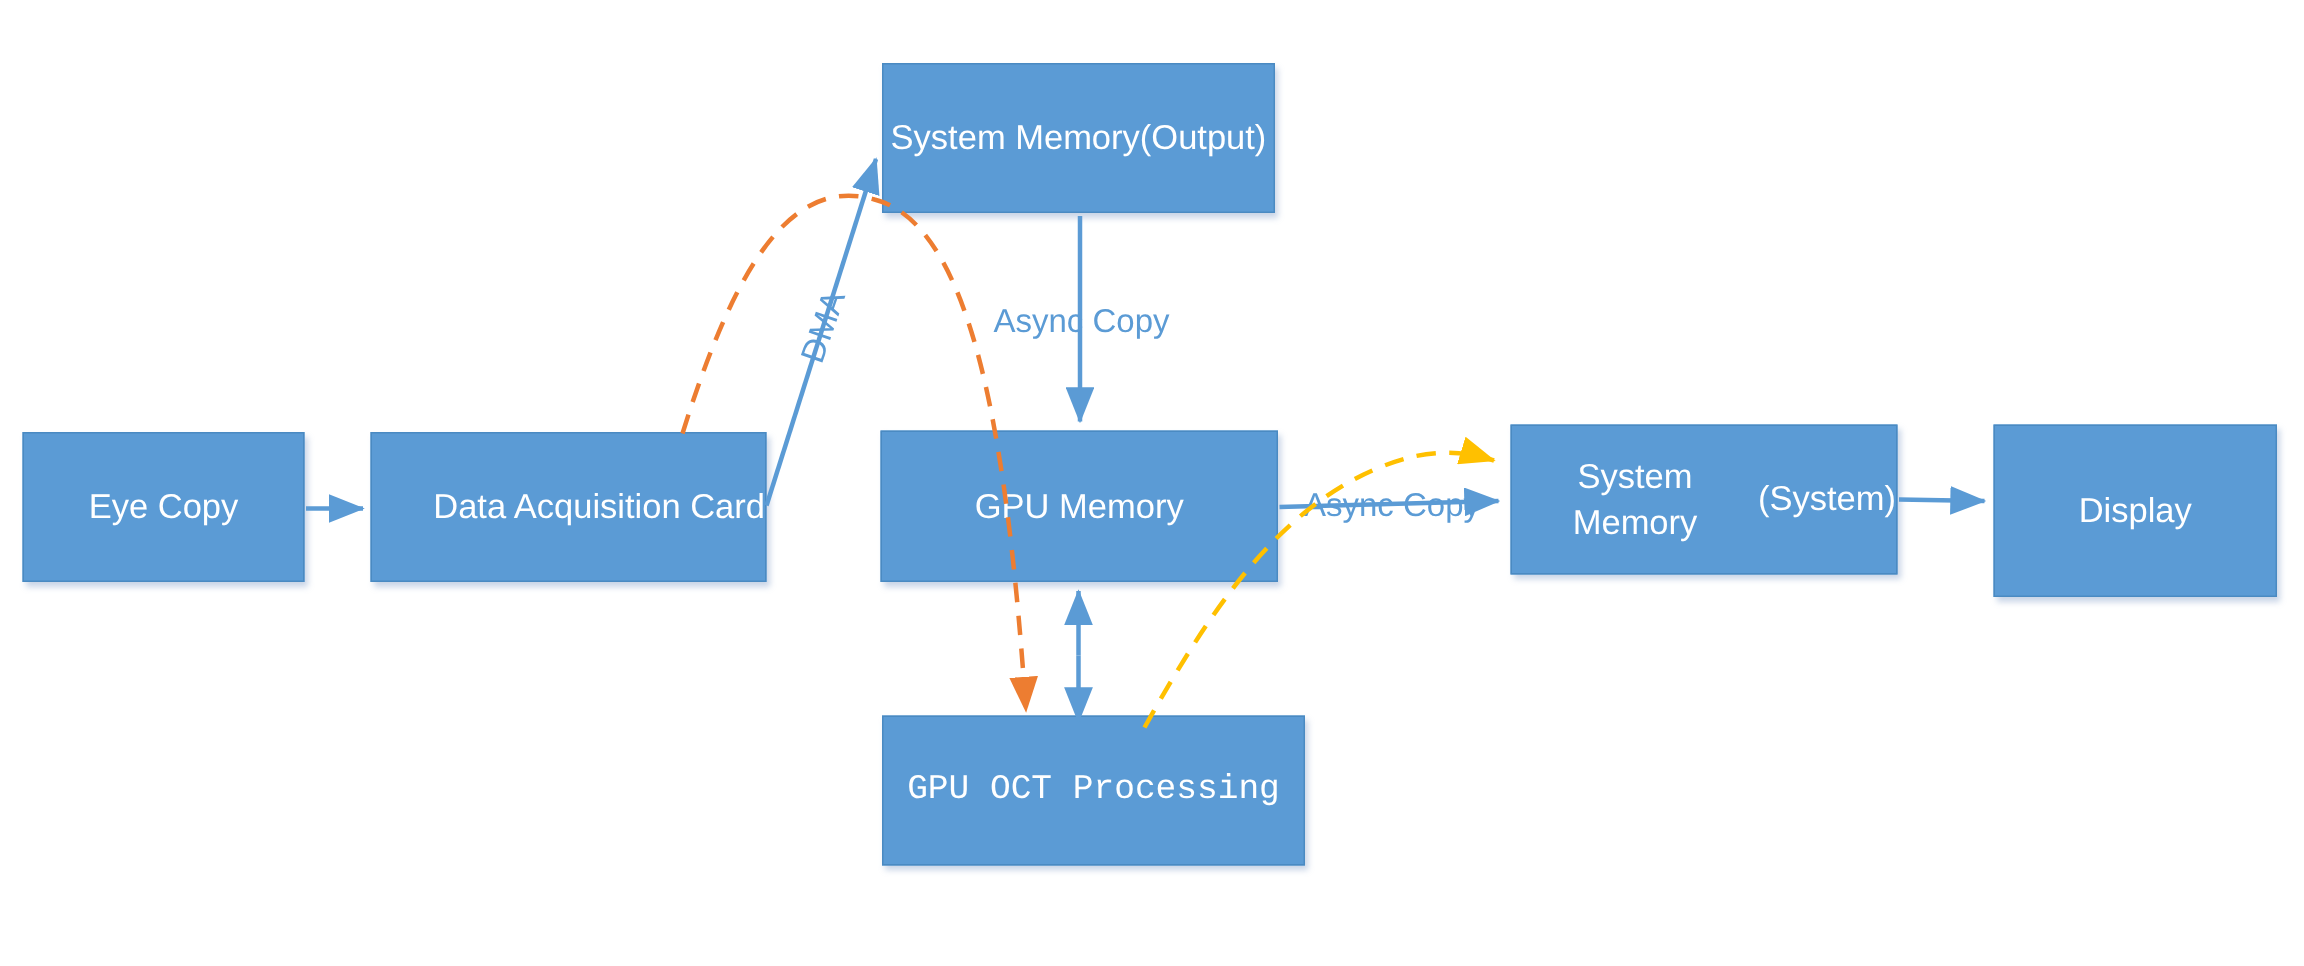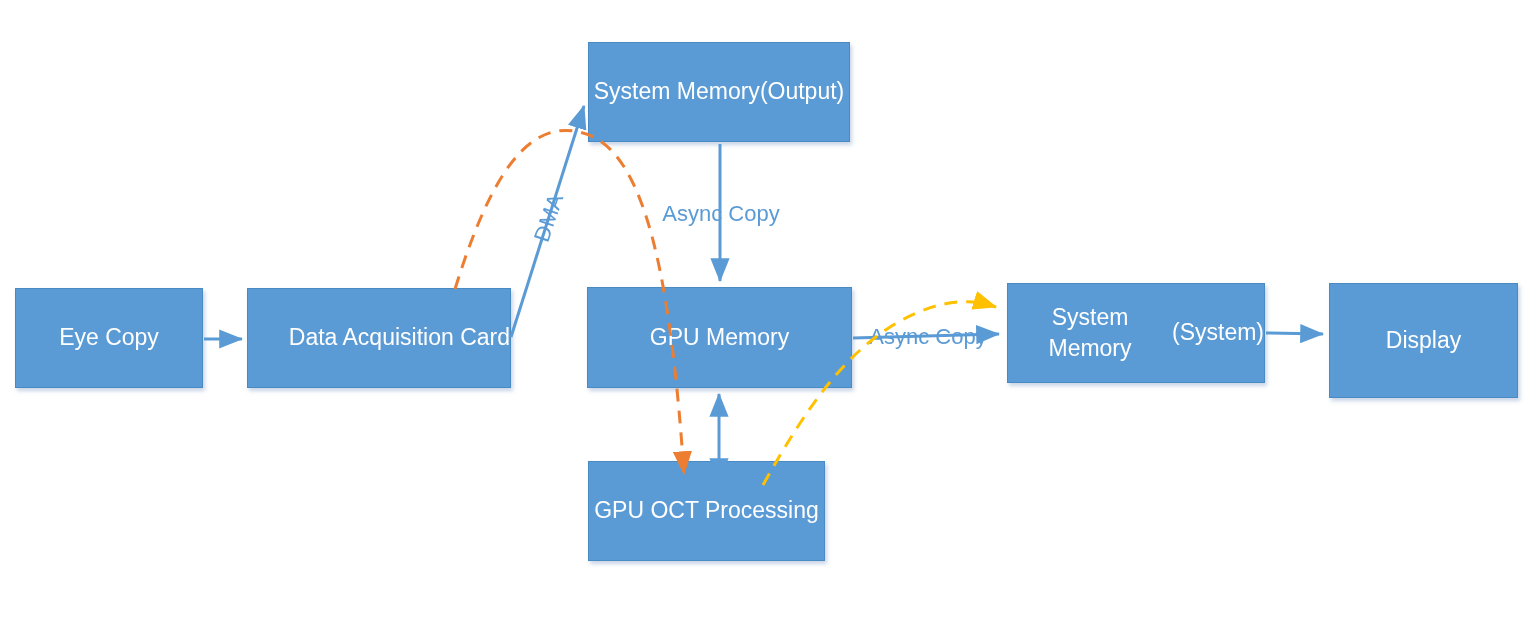--- a/index.html
+++ b/index.html
@@ -70,21 +70,21 @@
 
   <div class="node" style="left:588px; top:42px; width:262px; height:100px;">
     <span>System Memory</span>
     <span>(Output)</span>
   </div>
 
   <div class="node" style="left:587px; top:287px; width:265px; height:101px;">
     <span>GPU Memory</span>
   </div>
 
-  <div class="node" style="left:588px; top:461px; width:237px; height:100px;">
+  <div class="node" style="left:588px; top:477px; width:282px; height:100px;font-family:Liberation Mono, monospace;">
     <span>GPU OCT Processing</span>
   </div>
 
   <div class="node" style="left:1007px; top:283px; width:258px; height:100px;">
     <span>System Memory</span>
     <span>(System)</span>
   </div>
 
   <div class="node" style="left:1329px; top:283px; width:189px; height:115px;">
     <span>Display</span>

